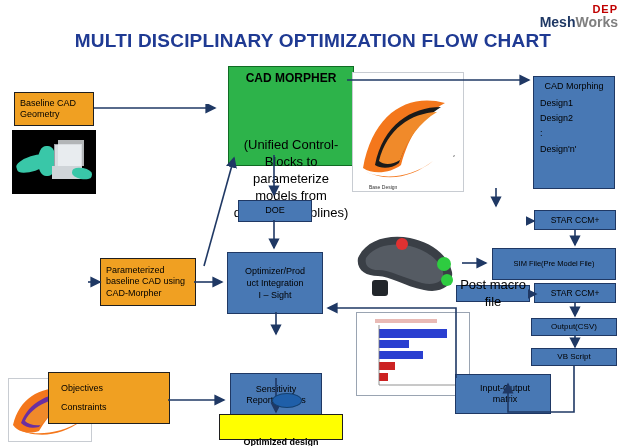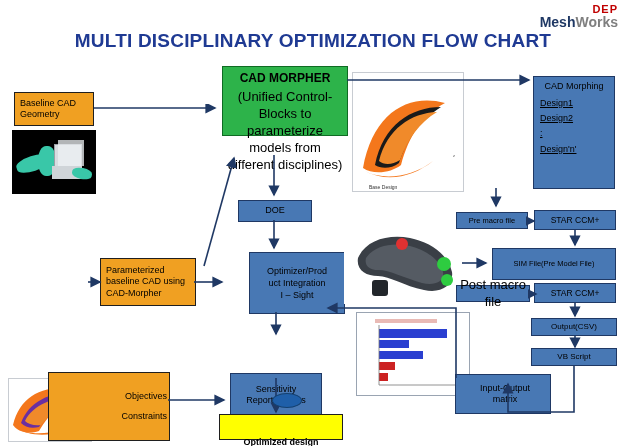--- a/index.html
+++ b/index.html
@@ -99,21 +99,21 @@
     padding: 4px 6px;
     font-size: 9px;
   }
   #cad-morphing .hd {
     width: 100%;
     text-align: center;
     font-weight: normal;
     margin-bottom: 6px;
     line-height: 1.2;
   }
-  #cad-morphing .li { margin-bottom: 4px; text-decoration: underline; }
+  #cad-morphing .li { margin-bottom: 4px; }
 
   
   #optimizer { flex-direction: column; font-size: 9px; line-height: 1.35; }
 
   
   .img { background: #000; overflow: hidden; }
 
   
   #img-baseline { background: #000000; }
   #img-baseline .pipe {
@@ -140,21 +140,21 @@
 
 <div id="stage">
 
   <div class="abs logo">
     <div class="dep">DEP</div>
     <div class="mesh"><span>Mesh</span><span class="works">Works</span></div>
   </div>
 
   <div class="abs title">MULTI DISCIPLINARY OPTIMIZATION FLOW CHART</div>
 
-  <div class="abs box green" id="cad-morpher" style="left:222px; top:66px; width:126px; height:70px;">
+  <div class="abs box green" id="cad-morpher" style="left:228px; top:66px; width:126px; height:100px;gap:48px;">
     <div class="hd">CAD MORPHER</div>
     <div class="sub">(Unified Control-Blocks to parameterize models from different disciplines)</div>
   </div>
 
   <div class="abs box orange" id="baseline-cad" style="left:14px; top:92px; width:80px; height:34px; flex-direction:column; align-items:flex-start; justify-content:center; padding-left:5px; text-align:left;">
     <div>Baseline CAD</div>
     <div>Geometry</div>
   </div>
 
   <div class="abs img" id="img-baseline" style="left:12px; top:130px; width:84px; height:64px;">
@@ -197,32 +197,32 @@
       <path d="M12,44 C20,22 42,12 70,13 C50,24 38,36 30,48 C22,50 16,48 12,44 Z" fill="#6b2fa0"></path>
       <path d="M16,42 C24,26 44,18 66,17 C50,26 40,36 32,46 C25,47 19,45 16,42 Z" fill="#f08a2a"></path>
       <path d="M5,48 C20,58 50,56 72,42 C52,58 24,60 5,48 Z" fill="#f4771c"></path>
     </svg>
   </div>
 
   <div class="abs box blue" id="doe" style="left:238px; top:200px; width:74px; height:22px;">
     <span>DOE</span>
   </div>
 
-  <div class="abs box blue" id="optimizer" style="left:227px; top:252px; width:96px; height:62px;margin-left:22px;">
+  <div class="abs box blue" id="optimizer" style="left:227px; top:252px; width:96px; height:62px;">
     <div>Optimizer/Prod</div>
     <div>uct Integration</div>
     <div>I – Sight</div>
   </div>
 
   <div class="abs box blue" id="sensitivity" style="left:230px; top:336px; width:92px; height:44px; flex-direction:column;margin-top:37px;">
     <div>Sensitivity</div>
     <div>Report Studies</div>
   </div>
 
-  <div class="abs box orange" id="objectives" style="left:48px; top:372px; width:122px; height:69px; flex-direction:column; align-items:flex-end; justify-content:center; padding-left:20px; text-align:left;">
+  <div class="abs box orange" id="objectives" style="left:48px; top:372px; width:122px; height:52px; flex-direction:column; align-items:flex-start; justify-content:center; padding-left:12px; text-align:left;">
     <div>Objectives</div>
     <div style="height:8px"></div>
     <div>Constraints</div>
   </div>
 
   <div class="abs box yellow" id="optimized-design" style="left:219px; top:414px; width:124px; height:26px;">
     <span class="t-bold">Optimized design</span>
   </div>
 
   <div class="abs img" id="img-handle" style="left:344px; top:228px; width:120px; height:76px; background:#ffffff;">
@@ -245,23 +245,20 @@
       <rect x="22" y="16" width="68" height="9" fill="#2a3fd0"></rect>
       <rect x="22" y="27" width="30" height="8" fill="#2a3fd0"></rect>
       <rect x="22" y="38" width="44" height="8" fill="#2a3fd0"></rect>
       <rect x="22" y="49" width="16" height="8" fill="#cc2222"></rect>
       <rect x="22" y="60" width="9" height="8" fill="#cc2222"></rect>
       <line x1="22" y1="12" x2="22" y2="72" stroke="#777" stroke-width="0.8"></line>
       <line x1="22" y1="72" x2="104" y2="72" stroke="#777" stroke-width="0.8"></line>
     </svg>
   </div>
 
-  <div class="abs box blue" id="pre-macro" style="left:456px; top:212px; width:72px; height:17px; font-size:7.5px;">
-    <span>Pre macro file</span>
-  </div>
 
   <div class="abs box blue" id="star-top" style="left:534px; top:210px; width:82px; height:20px; font-size:8.5px;">
     <span>STAR CCM+</span>
   </div>
 
   <div class="abs box blue" id="sim-file" style="left:492px; top:248px; width:124px; height:32px; font-size:7.5px;text-align:right;">
     <span>SIM File(Pre Model File)</span>
   </div>
 
   <div class="abs box blue" id="post-macro" style="left:456px; top:285px; width:74px; height:17px; font-size:13px;">

